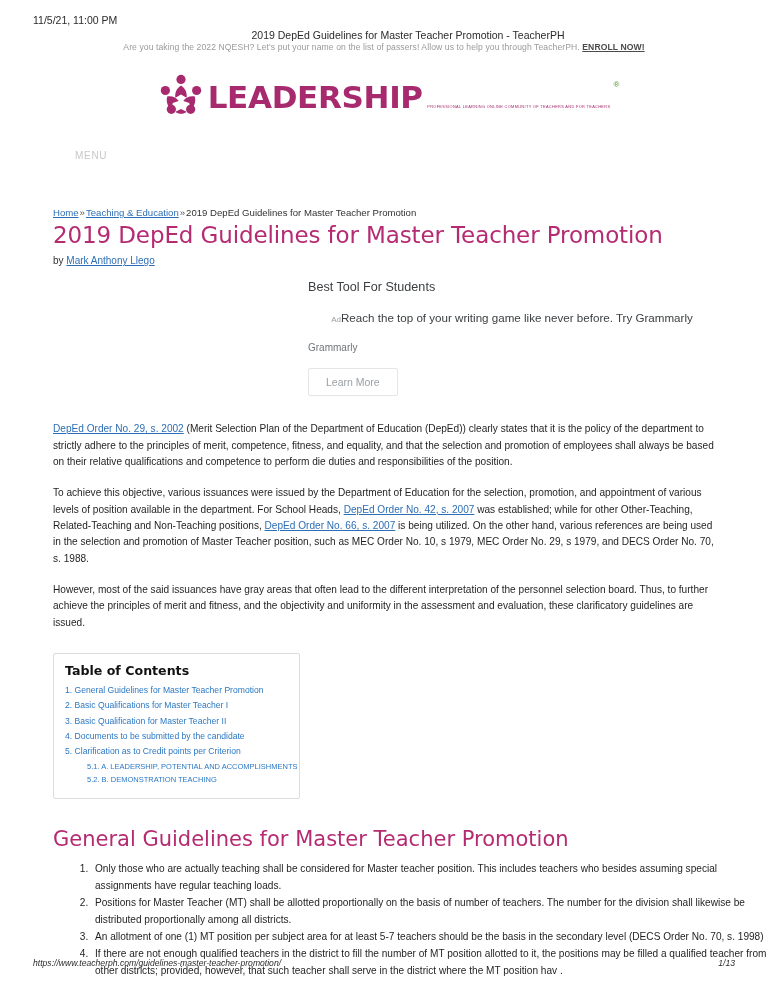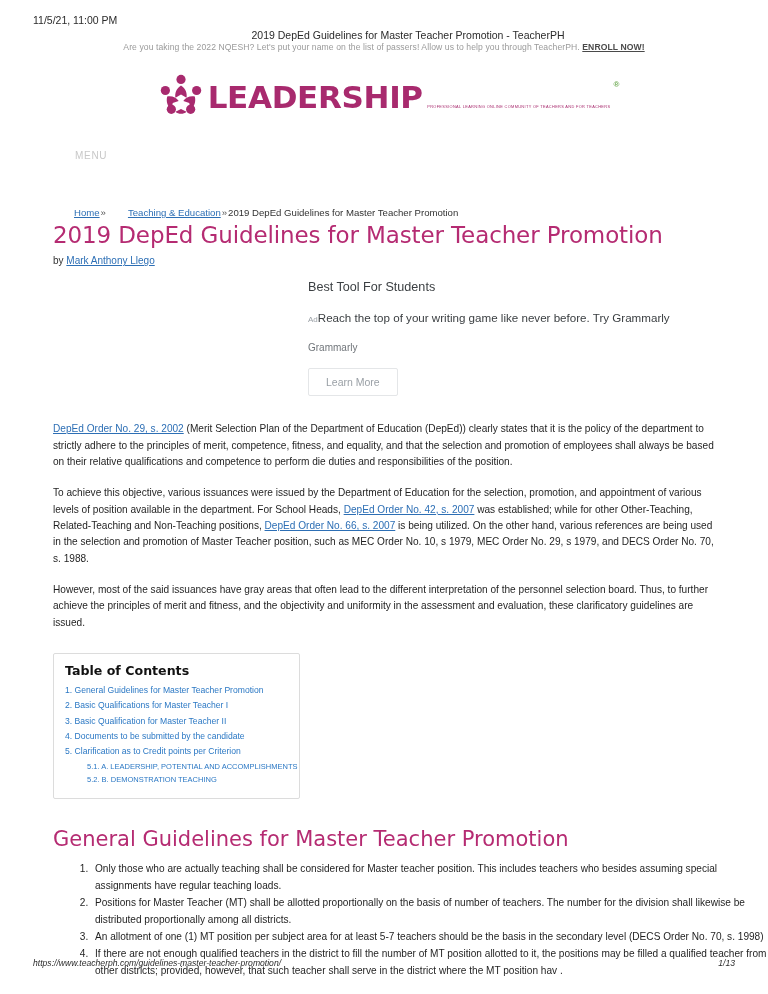--- a/index.html
+++ b/index.html
@@ -129,21 +129,20 @@
 
   .breadcrumb {
     font-size: 9.6px;
     color: #333333;
     line-height: 1.35;
     margin-bottom: 2px;
   }
   .breadcrumb a {
     color: #2d6fb5;
     text-decoration: underline;
-    margin-left: 21px;
   }
   .breadcrumb .sep {
     color: #555555;
     padding: 0 1px;
   }
 
   .article-title {
     font-family: "DejaVu Sans", sans-serif;
     font-size: 23px;
     font-weight: normal;
@@ -171,20 +170,21 @@
   }
   .ad-headline {
     font-size: 12.6px;
     color: #3c4043;
     margin-bottom: 17px;
   }
   .ad-line {
     display: flex;
     align-items: baseline;
     margin-bottom: 18px;
+    justify-content: center;
   }
   .ad-badge {
     font-size: 8px;
     color: #9aa0a6;
   }
   .ad-desc {
     font-size: 11.6px;
     color: #3c4043;
     white-space: nowrap;
   }

